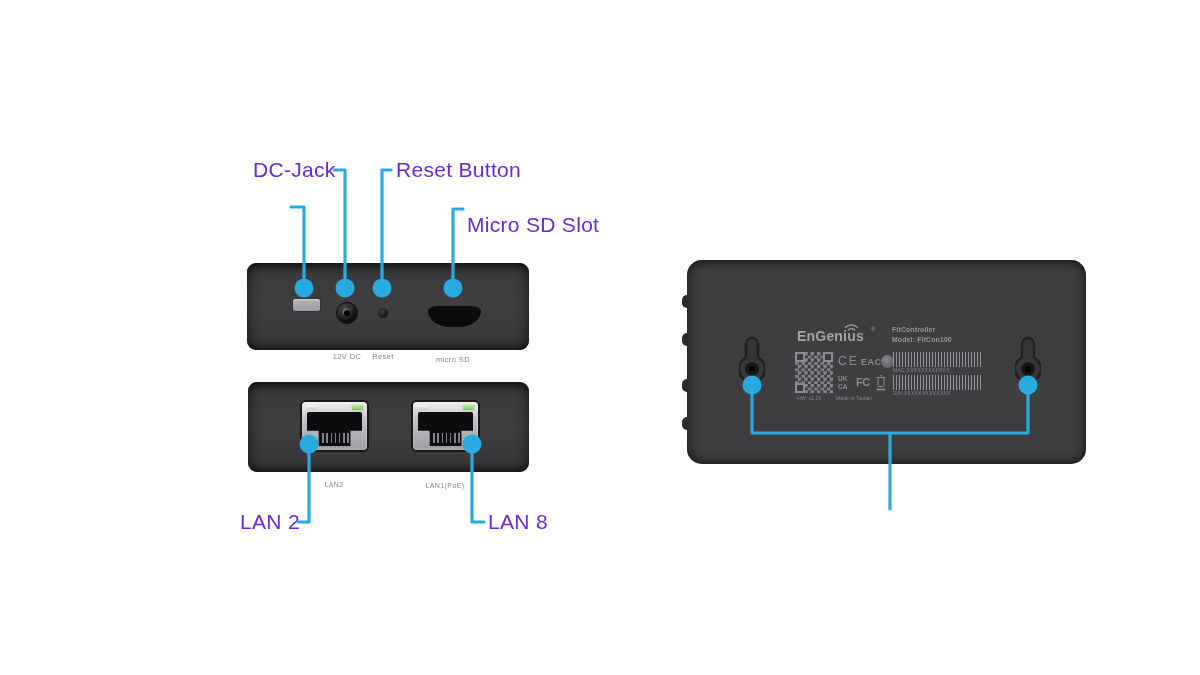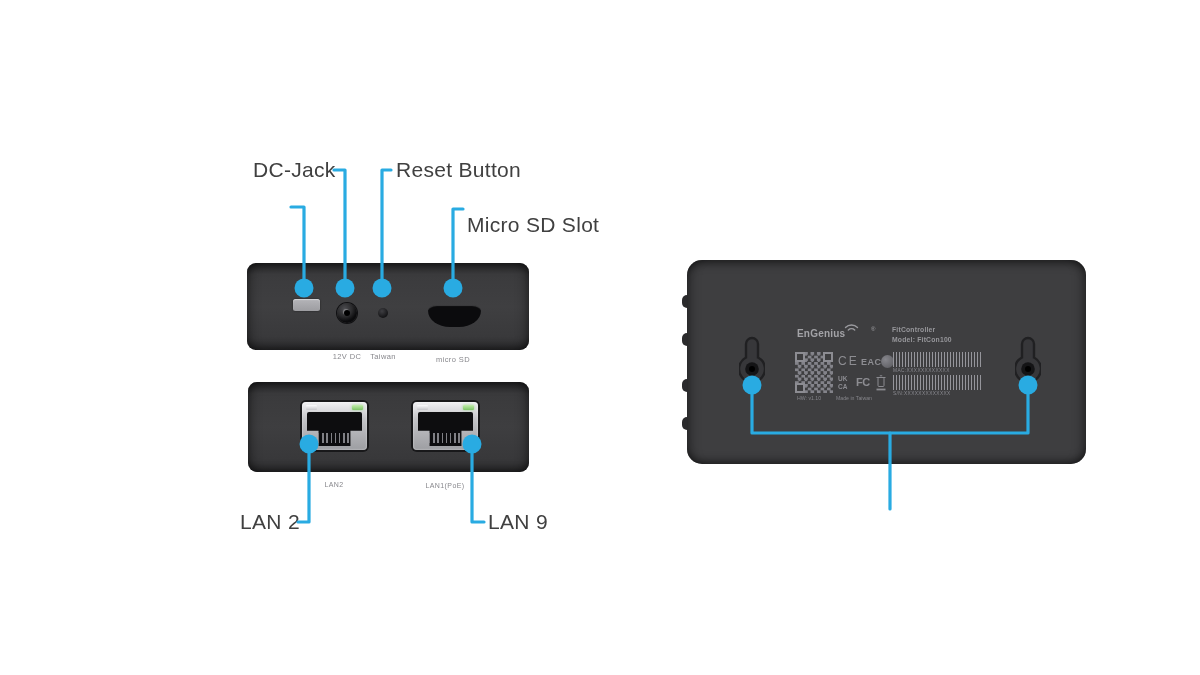--- a/index.html
+++ b/index.html
@@ -2,21 +2,21 @@
 <html><head>
 <meta charset="utf-8">
 <style>
   html,body { margin:0; padding:0; background:#ffffff; }
   .canvas {
     position:relative; width:1200px; height:675px; background:#ffffff;
     font-family:"Liberation Sans", sans-serif; overflow:hidden;
   }
   
   .callout-label {
-    position:absolute; font-size:21px; line-height:24px; color:#404040;
+    position:absolute; font-size:21px; line-height:24px; color:#6d28d9;
     letter-spacing:0.3px; white-space:nowrap;
   }
   
   .device {
     position:absolute; background:#3a3a3c; z-index:1;
     box-shadow: inset 0 11px 10px -8px rgba(0,0,0,0.55),
                 inset 0 -9px 9px -6px rgba(0,0,0,0.50),
                 inset 12px 0 12px -10px rgba(0,0,0,0.45),
                 inset -12px 0 12px -10px rgba(0,0,0,0.45);
   }
@@ -54,21 +54,21 @@
   .rj45 .opening { position:absolute; left:5px; right:5px; top:10px; bottom:4px;
     background:#0d0d0f; border-radius:2px;
     clip-path:polygon(0% 0%,100% 0%,100% 55%,79% 55%,79% 100%,21% 100%,21% 55%,0% 55%); }
   .rj45 .pins { position:absolute; left:16px; right:16px; top:31px; height:10px;
     background:repeating-linear-gradient(90deg,#808085 0 1.5px, transparent 1.5px 4.2px); }
   
   .keyhole { position:absolute; }
   
   .bottom-label { position:absolute; left:108px; top:58px; width:192px; height:88px; }
   .bottom-label * { position:absolute; }
-  .brand { left:2px; top:10px; font-size:10px; font-weight:700; color:#a3a3a7; letter-spacing:0.2px; }
+  .brand { left:2px; top:10px; font-size:14px; font-weight:700; color:#a3a3a7; letter-spacing:0.2px; }
   .brand-reg { left:76px; top:8px; font-size:6px; color:#a3a3a7; }
   .wifi-arcs { left:48px; top:3px; }
   .product-name { left:97px; top:8px;  font-size:6.8px; font-weight:700; color:#97979b; letter-spacing:0.2px; }
   .model-name   { left:97px; top:18px; font-size:6.8px; font-weight:700; color:#97979b; letter-spacing:0.2px; }
   .qr-code { left:0; top:34px; width:38px; height:41px;
     background:repeating-conic-gradient(#83838a 0% 25%, transparent 0% 50%) 0 0 / 6.4px 6.4px; }
   .qr-finder { width:10px; height:10px; border:2px solid #8c8c92; background:#3d3d3f; box-sizing:border-box; }
   .qr-f-tl { left:0; top:0; } .qr-f-tr { right:0; top:0; } .qr-f-bl { left:0; bottom:0; }
   .cert { color:#8d8d92; white-space:nowrap; }
   .cert-ce  { left:43px; top:36px; font-size:12px; letter-spacing:2px; }
@@ -96,36 +96,36 @@
 </style>
 </head>
 <body>
 
 <div class="canvas">
 
   <div class="callout-label" style="left:253px; top:158px;">DC-Jack</div>
   <div class="callout-label" style="left:396px; top:158px;">Reset Button</div>
   <div class="callout-label" style="left:467px; top:197px;margin-top:16px;">Micro SD Slot</div>
   <div class="callout-label" style="left:240px; top:510px;">LAN 2</div>
-  <div class="callout-label" style="left:488px; top:510px;">LAN 9</div>
+  <div class="callout-label" style="left:488px; top:510px;">LAN 8</div>
 
   <div class="side-nub" style="top:295px;"></div>
   <div class="side-nub" style="top:333px;"></div>
   <div class="side-nub" style="top:379px;"></div>
   <div class="side-nub" style="top:417px;"></div>
 
   <div class="device device-front">
     <div class="pwr-led"></div>
     <div class="dc-port">
         <div class="dc-pin"></div>
       </div>
     <div class="reset-port"></div>
     <div class="sd-slot"></div>
     <div class="port-label" style="left:78px; top:59px;">12V DC</div>
-    <div class="port-label" style="left:114px; top:59px;">Taiwan</div>
+    <div class="port-label" style="left:114px; top:59px;">Reset</div>
     <div class="port-label" style="left:184px; top:62px;">micro SD</div>
   </div>
 
   <div class="device device-lan">
     <div class="rj45" style="left:54px; top:20px;">
       <div class="led led-left"></div>
       <div class="led led-right"></div>
       <div class="opening"></div>
       <div class="pins"></div>
     </div>

